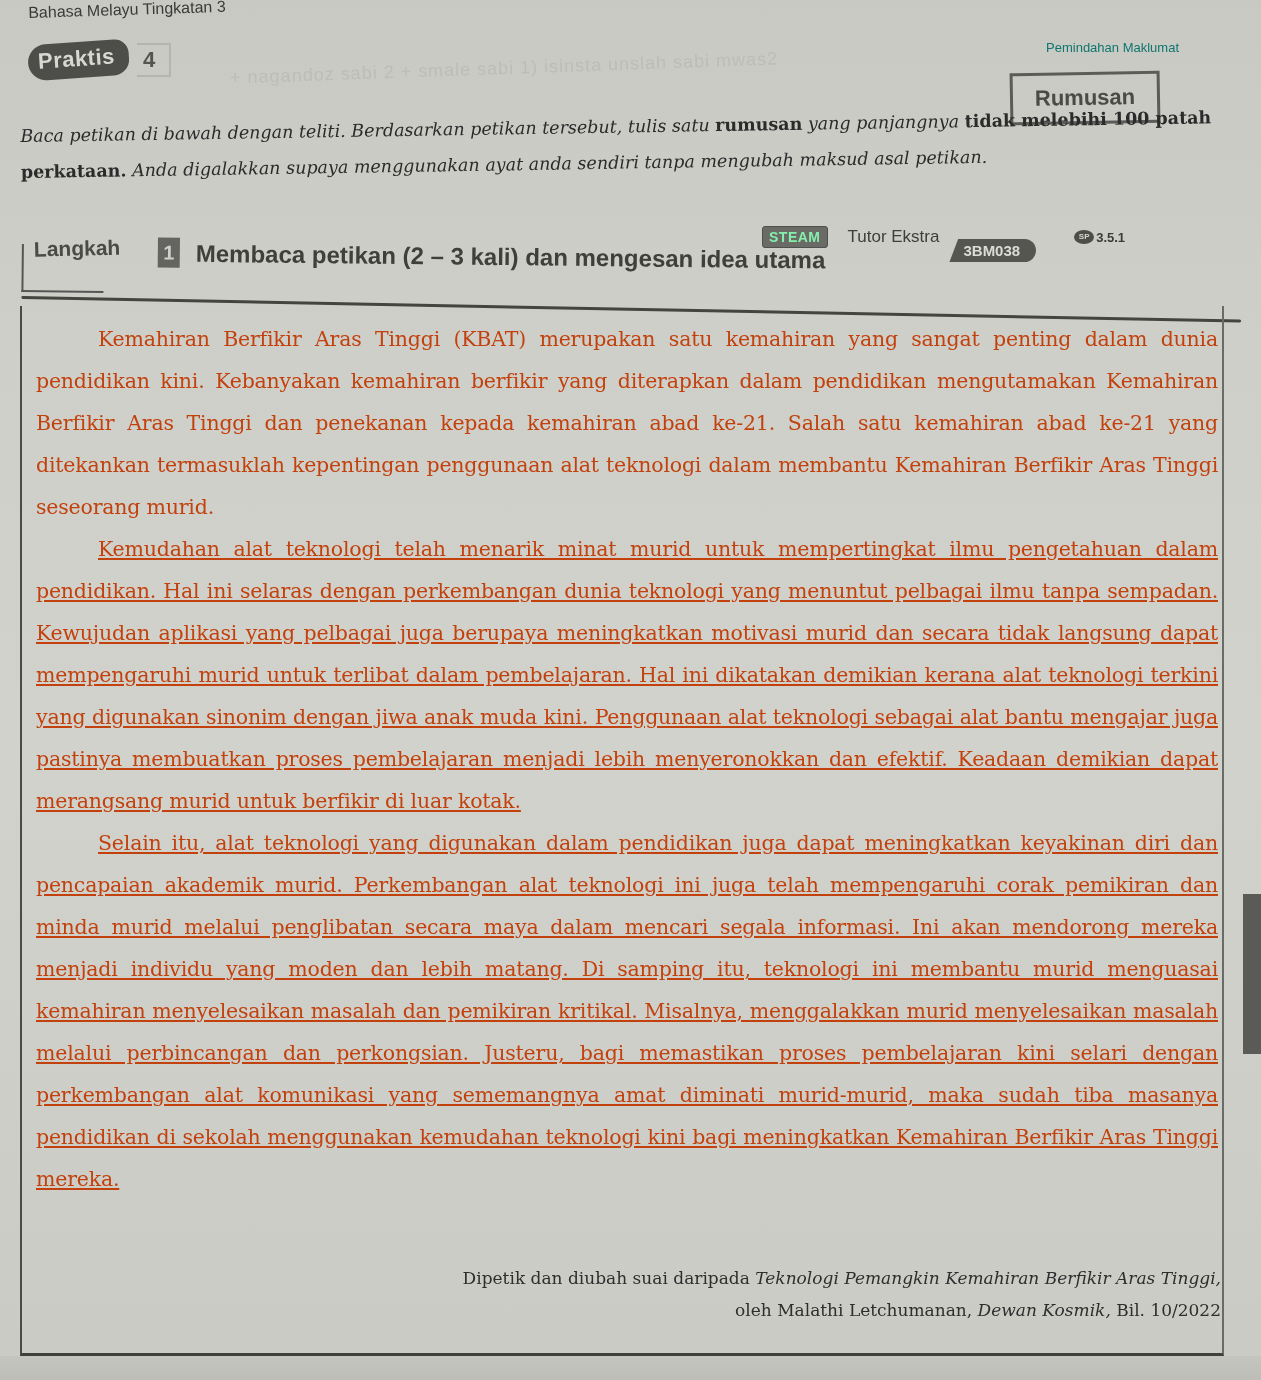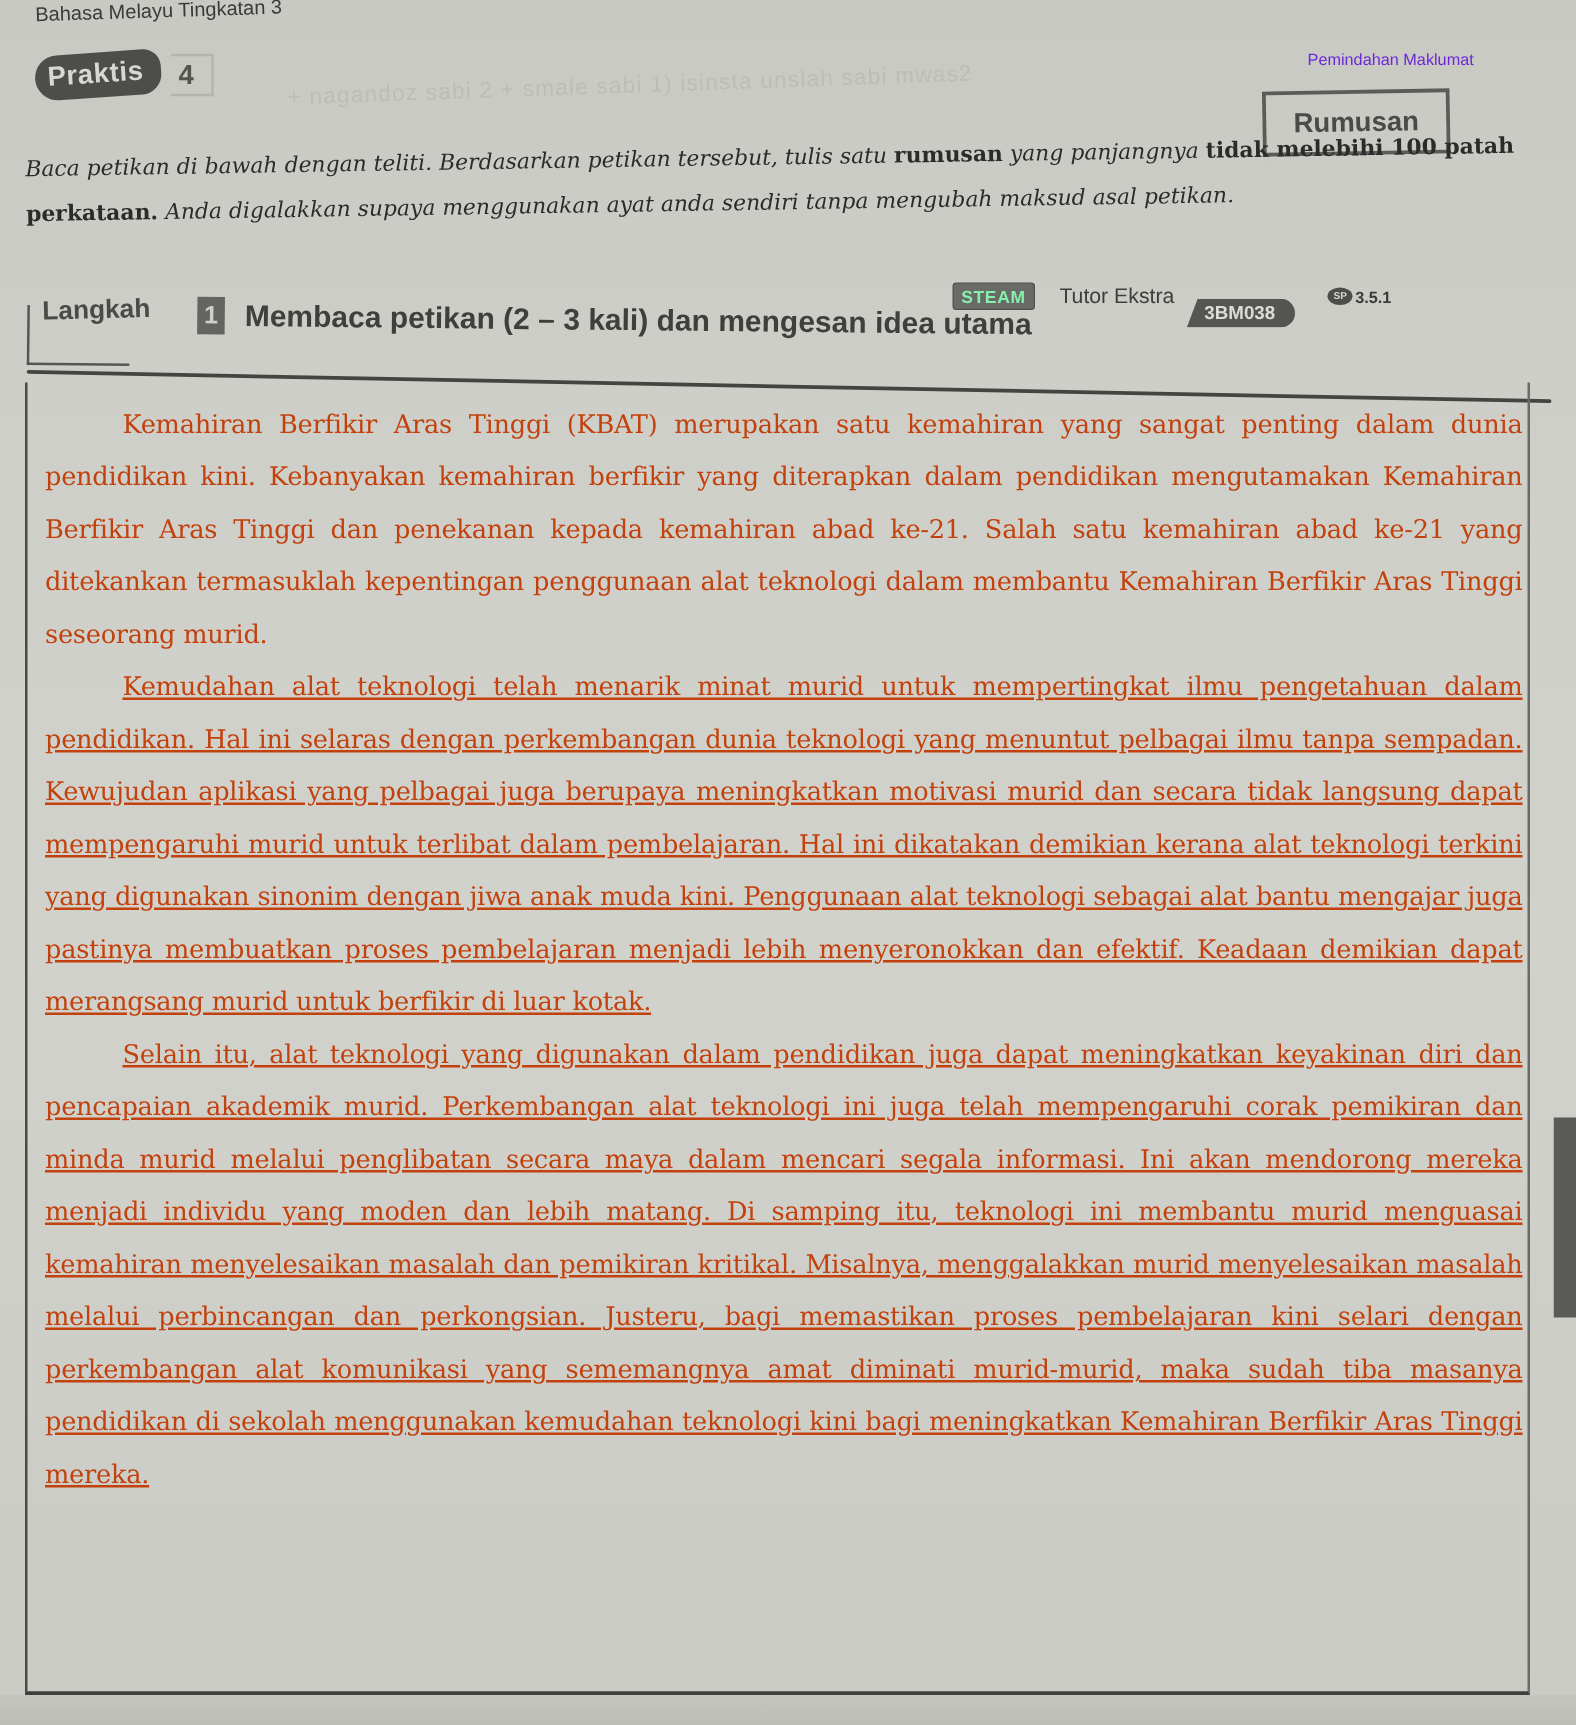--- a/index.html
+++ b/index.html
@@ -67,21 +67,21 @@
       color: #bdbdb8;
       letter-spacing: 1px;
       transform: rotate(-2deg);
     }
     .skill-label {
       position: absolute;
       right: 82px;
       top: 40px;
       font-family: "Liberation Sans", sans-serif;
       font-size: 13px;
-      color: #6d28d9;
+      color: #0f766e;
     }
     .skill-box {
       position: absolute;
       left: 1010px;
       top: 72px;
       width: 150px;
       height: 52px;
       border: 3px solid #5b5b57;
       display: flex;
       align-items: center;
@@ -140,21 +140,21 @@
       font-weight: bold;
       padding: 3px 16px 3px 14px;
       border-radius: 0 14px 14px 0;
       clip-path: polygon(10% 0, 100% 0, 100% 100%, 0 100%);
       margin-top: 27px;
     }
     .sp-badge {
       display: flex;
       align-items: center;
       gap: 2px;
-      margin-left: 16px;
+      margin-left: 28px;
       font-weight: bold;
       font-size: 13px;
       color: #3b3b37;
     }
     .sp-icon {
       display: inline-block;
       width: 20px;
       height: 14px;
       border-radius: 50%;
       background: #4d4d49;
@@ -325,16 +325,24 @@
   </div>
 
   <div class="passage-box"></div>
 
   <div class="passage">
     <p>Kemahiran Berfikir Aras Tinggi (KBAT) merupakan satu kemahiran yang sangat penting dalam dunia pendidikan kini. Kebanyakan kemahiran berfikir yang diterapkan dalam pendidikan mengutamakan Kemahiran Berfikir Aras Tinggi dan penekanan kepada kemahiran abad ke-21. Salah satu kemahiran abad ke-21 yang ditekankan termasuklah kepentingan penggunaan alat teknologi dalam membantu Kemahiran Berfikir Aras Tinggi seseorang murid.</p>
     <p>Kemudahan alat teknologi telah menarik minat murid untuk mempertingkat ilmu pengetahuan dalam pendidikan. Hal ini selaras dengan perkembangan dunia teknologi yang menuntut pelbagai ilmu tanpa sempadan. Kewujudan aplikasi yang pelbagai juga berupaya meningkatkan motivasi murid dan secara tidak langsung dapat mempengaruhi murid untuk terlibat dalam pembelajaran. Hal ini dikatakan demikian kerana alat teknologi terkini yang digunakan sinonim dengan jiwa anak muda kini. Penggunaan alat teknologi sebagai alat bantu mengajar juga pastinya membuatkan proses pembelajaran menjadi lebih menyeronokkan dan efektif. Keadaan demikian dapat merangsang murid untuk berfikir di luar kotak.</p>
     <p>Selain itu, alat teknologi yang digunakan dalam pendidikan juga dapat meningkatkan keyakinan diri dan pencapaian akademik murid. Perkembangan alat teknologi ini juga telah mempengaruhi corak pemikiran dan minda murid melalui penglibatan secara maya dalam mencari segala informasi. Ini akan mendorong mereka menjadi individu yang moden dan lebih matang. Di samping itu, teknologi ini membantu murid menguasai kemahiran menyelesaikan masalah dan pemikiran kritikal. Misalnya, menggalakkan murid menyelesaikan masalah melalui perbincangan dan perkongsian. Justeru, bagi memastikan proses pembelajaran kini selari dengan perkembangan alat komunikasi yang sememangnya amat diminati murid-murid, maka sudah tiba masanya pendidikan di sekolah menggunakan kemudahan teknologi kini bagi meningkatkan Kemahiran Berfikir Aras Tinggi mereka.</p>
   </div>
 
+  <div class="citation">
+    <div>
+      <span>Dipetik dan diubah suai daripada </span><span class="it">Teknologi Pemangkin Kemahiran Berfikir Aras Tinggi,</span>
+    </div>
+    <div>
+      <span>oleh Malathi Letchumanan, </span><span class="it">Dewan Kosmik,</span><span> Bil. 10/2022</span>
+    </div>
+  </div>
 
   <div class="side-tab"></div>
   <div class="bottom-strip"></div>
 </div>
 
 </body></html>

